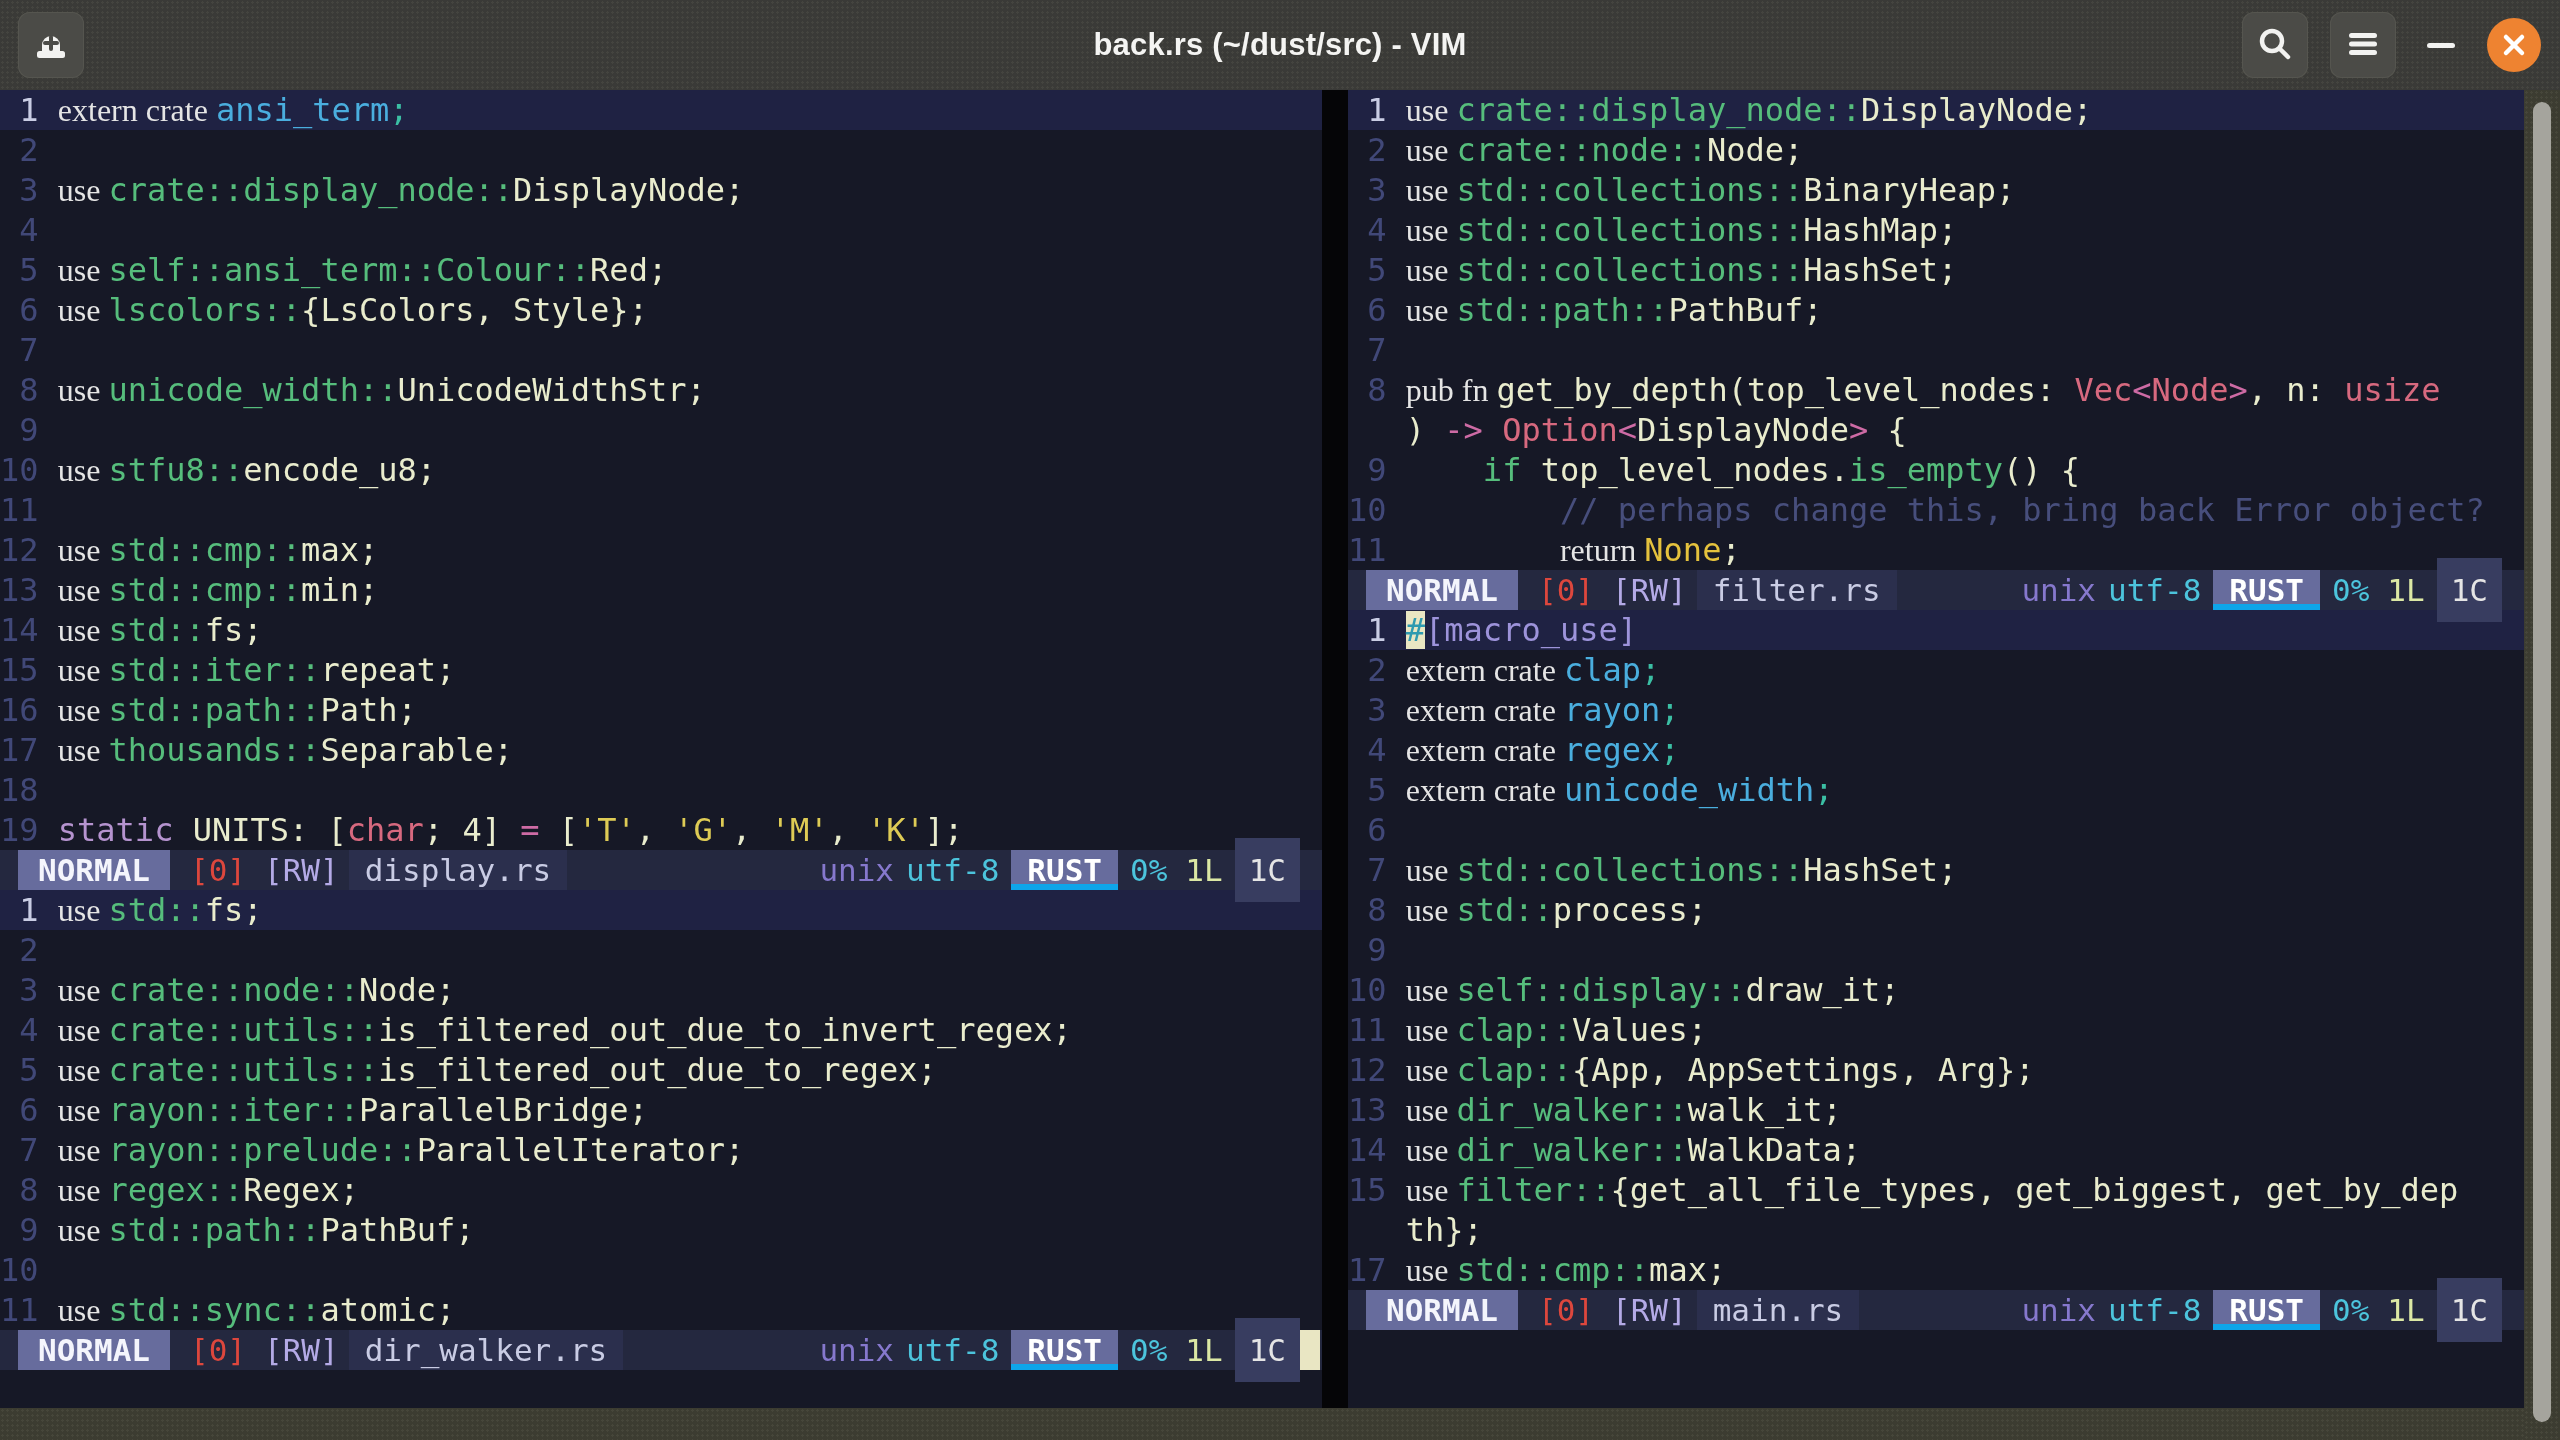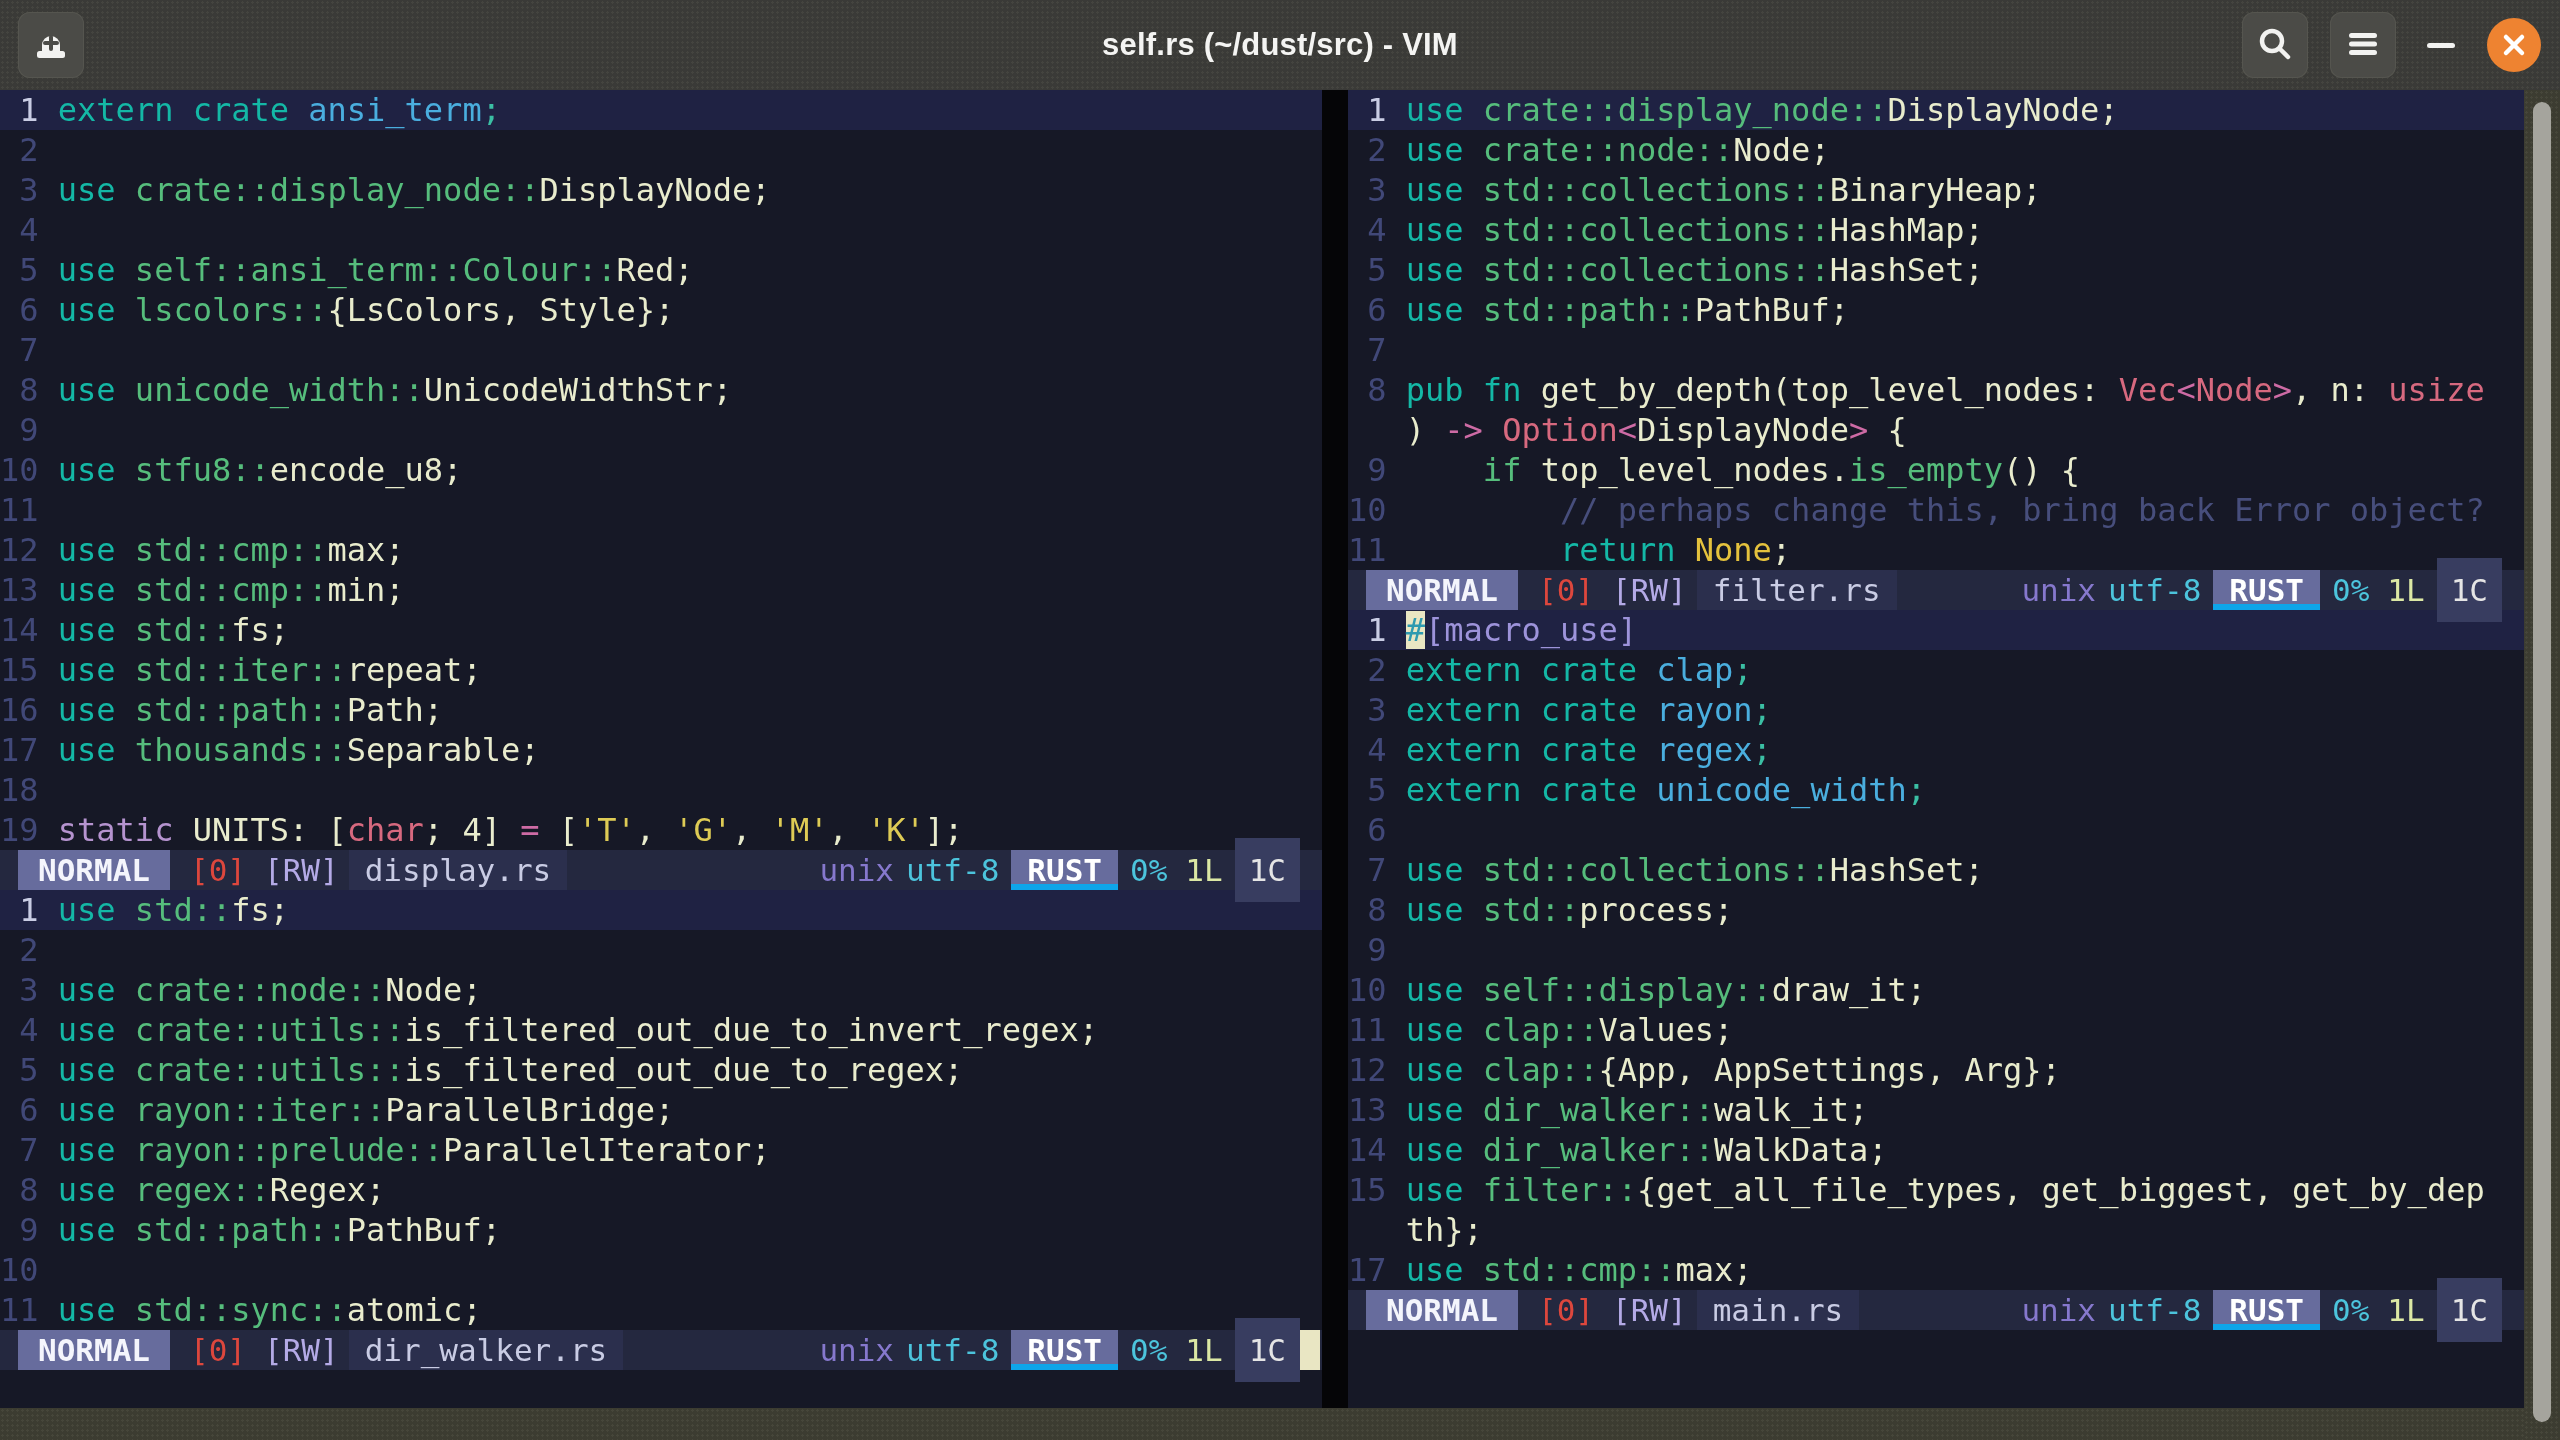--- a/index.html
+++ b/index.html
@@ -43,21 +43,21 @@
   .col.right { width:1176px; }
   .divider { width:26px; height:100%; background:#050507; }
   .row {
     height:40px; line-height:40px; font-size:32px; white-space:pre;
     color:#e9eccd; overflow:hidden; flex:0 0 40px;
   }
   .row.cursorline { background:#1f2243; }
   .gut { color:#414878; }
   .row.cursorline .gut { color:#c9cde4; }
   
-  .t-kw   { color:#14b8a6; }
+  .t-kw   { color:#e5e5e5;font-family:Liberation Serif, serif; }
   .t-mod  { color:#56bd7c; }
   .t-id   { color:#e9eccd; }
   .t-crate{ color:#4aaede; }
   .t-csemi{ color:#3bbfa4; }
   .t-type { color:#d7697f; }
   .t-op   { color:#ce6ba5; }
   .t-str  { color:#decb55; }
   .t-const{ color:#e5c23d;text-align:right; }
   .t-attr { color:#9d93da; }
   .t-com  { color:#474e7c; }
@@ -108,21 +108,21 @@
           <rect x="6" y="27" width="28" height="7" rx="2.5" fill="#f2f2f0"></rect>
           <path d="M11 28 v-7 a9 9 0 0 1 18 0 v7 z" fill="#f2f2f0"></path>
           <g stroke="#4b4b47" stroke-width="4" stroke-linecap="round">
             <line x1="20" y1="13" x2="20" y2="25"></line>
             <line x1="14" y1="19" x2="26" y2="19"></line>
           </g>
         </svg>
       </span>
     </button>
 
-    <div class="title">self.rs (~/dust/src) - VIM</div>
+    <div class="title">back.rs (~/dust/src) - VIM</div>
 
     <div class="hright">
       <button class="hbtn">
         <span>
           <svg width="40" height="40" viewBox="0 0 40 40" fill="none" stroke="#f2f2f0" stroke-width="4.5" stroke-linecap="round">
             <circle cx="17" cy="17" r="10"></circle>
             <line x1="25" y1="25" x2="33" y2="33"></line>
           </svg>
         </span>
       </button>

